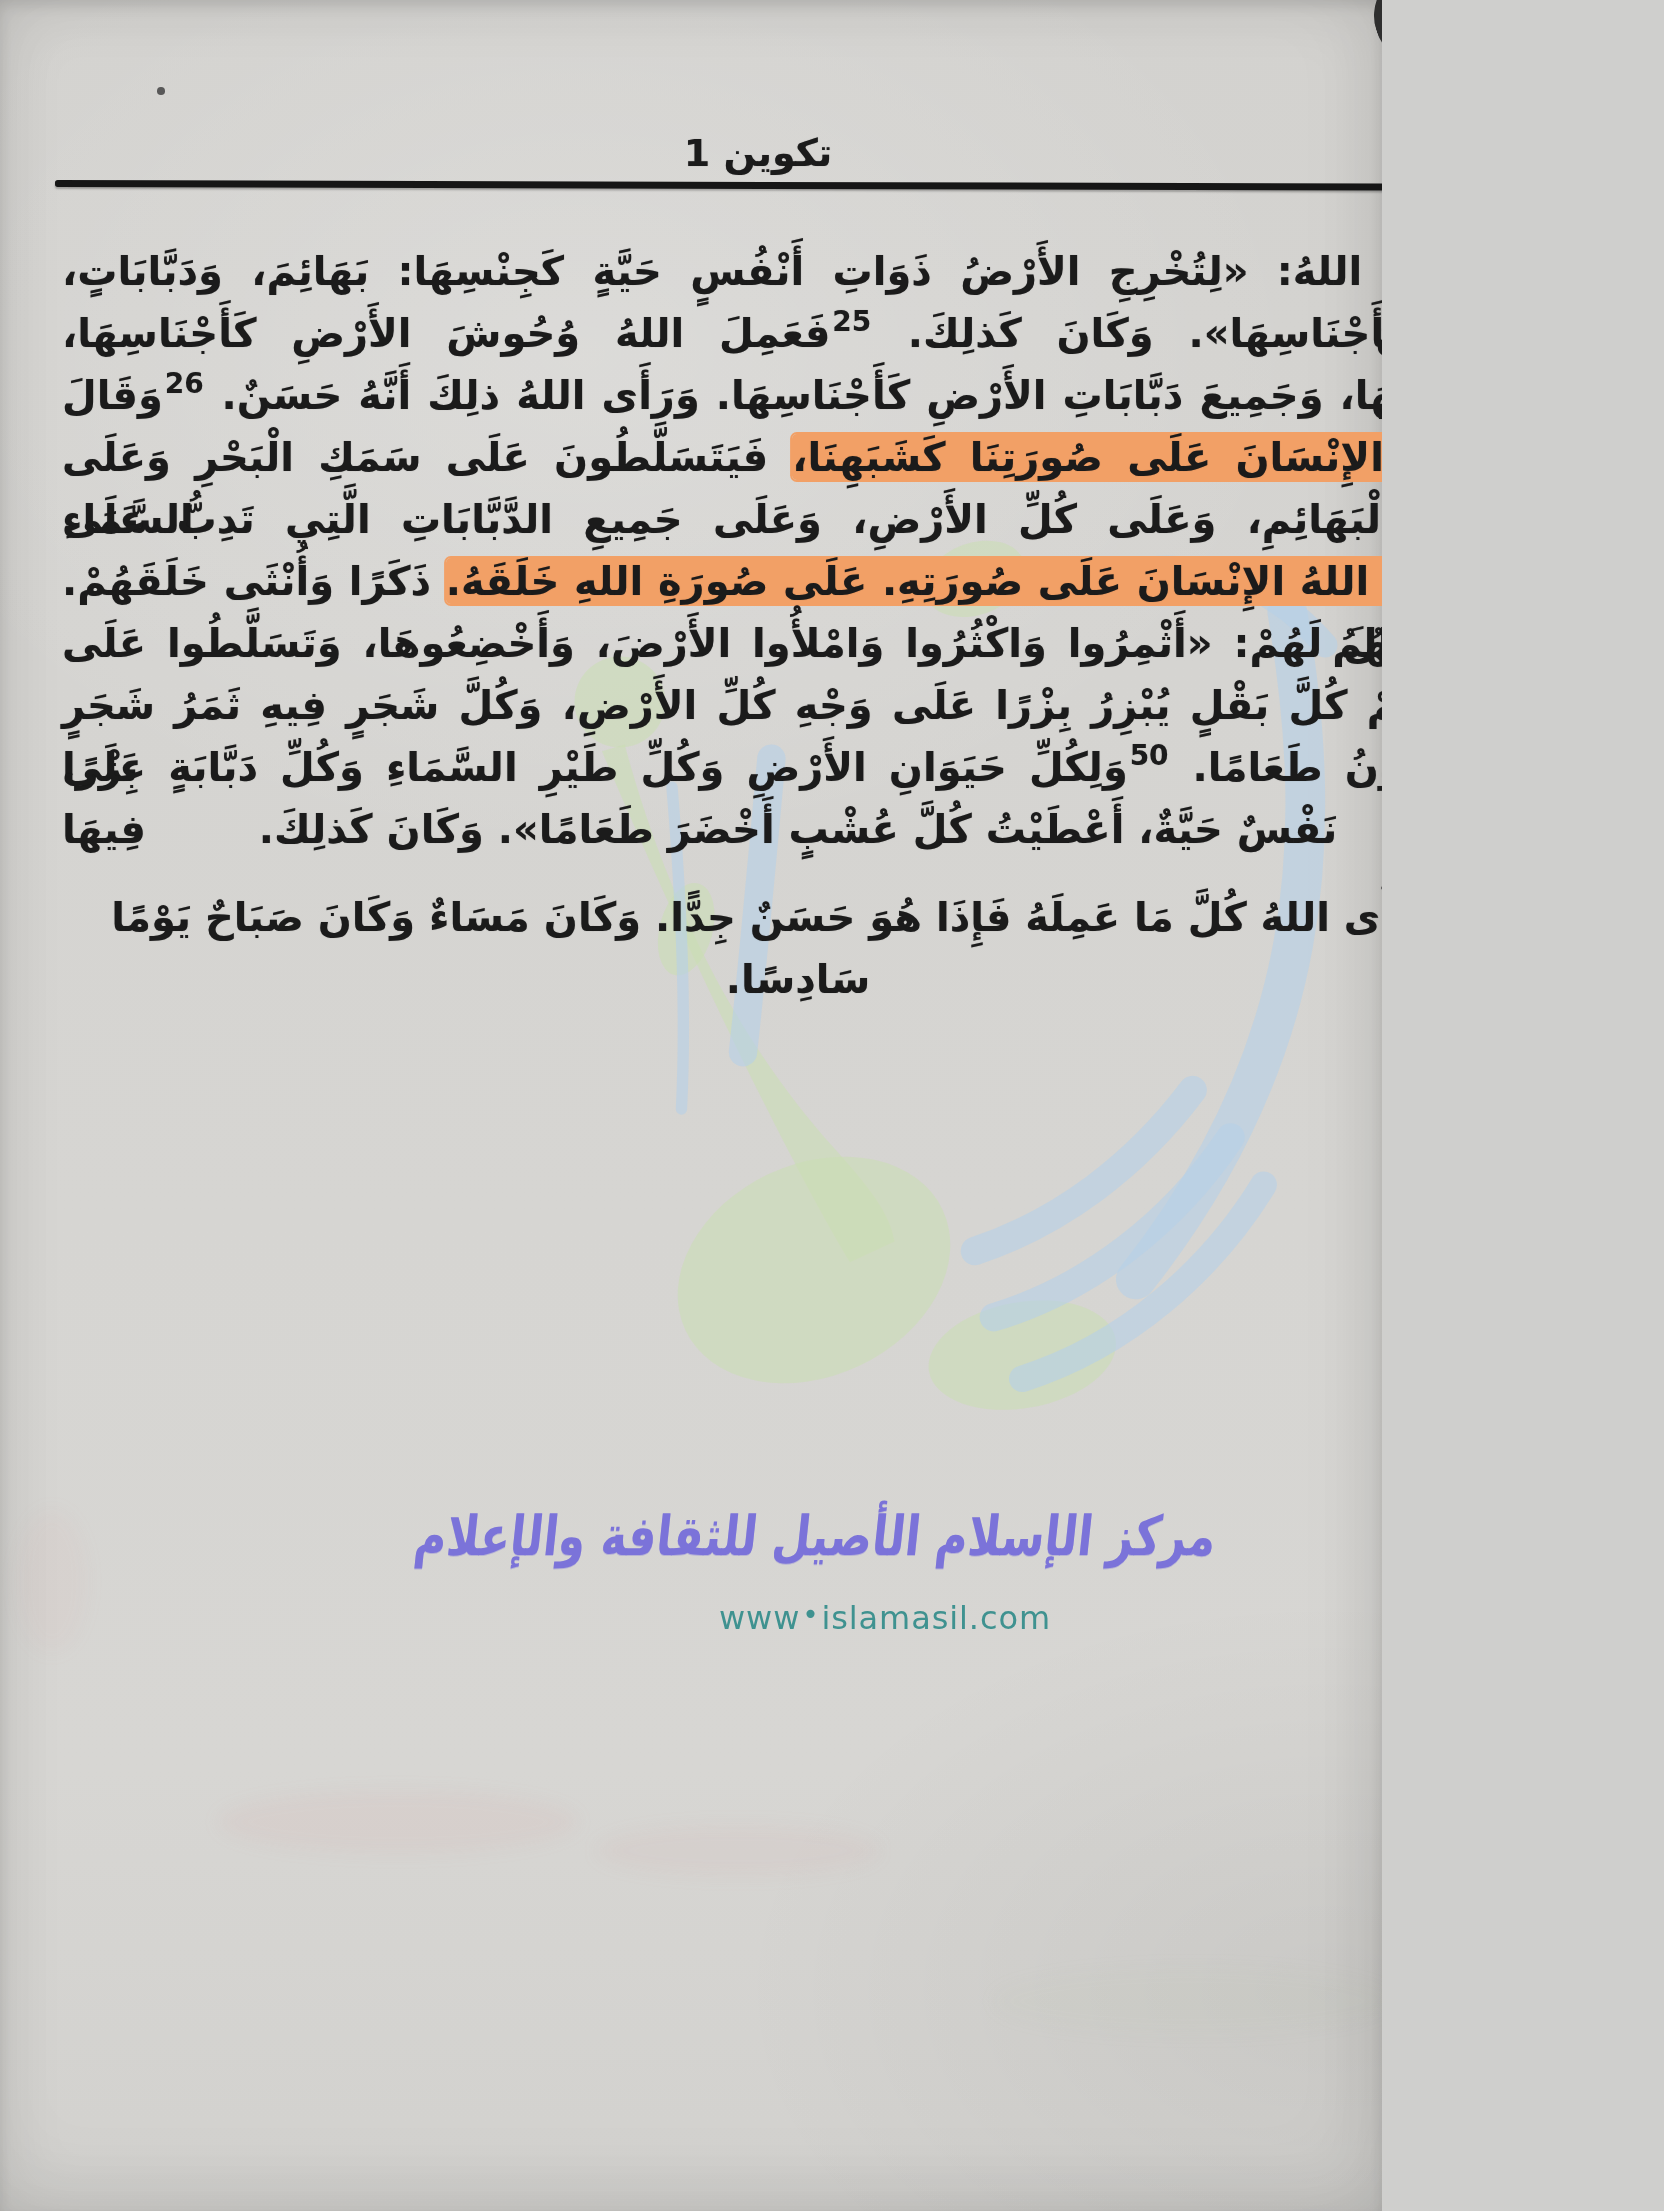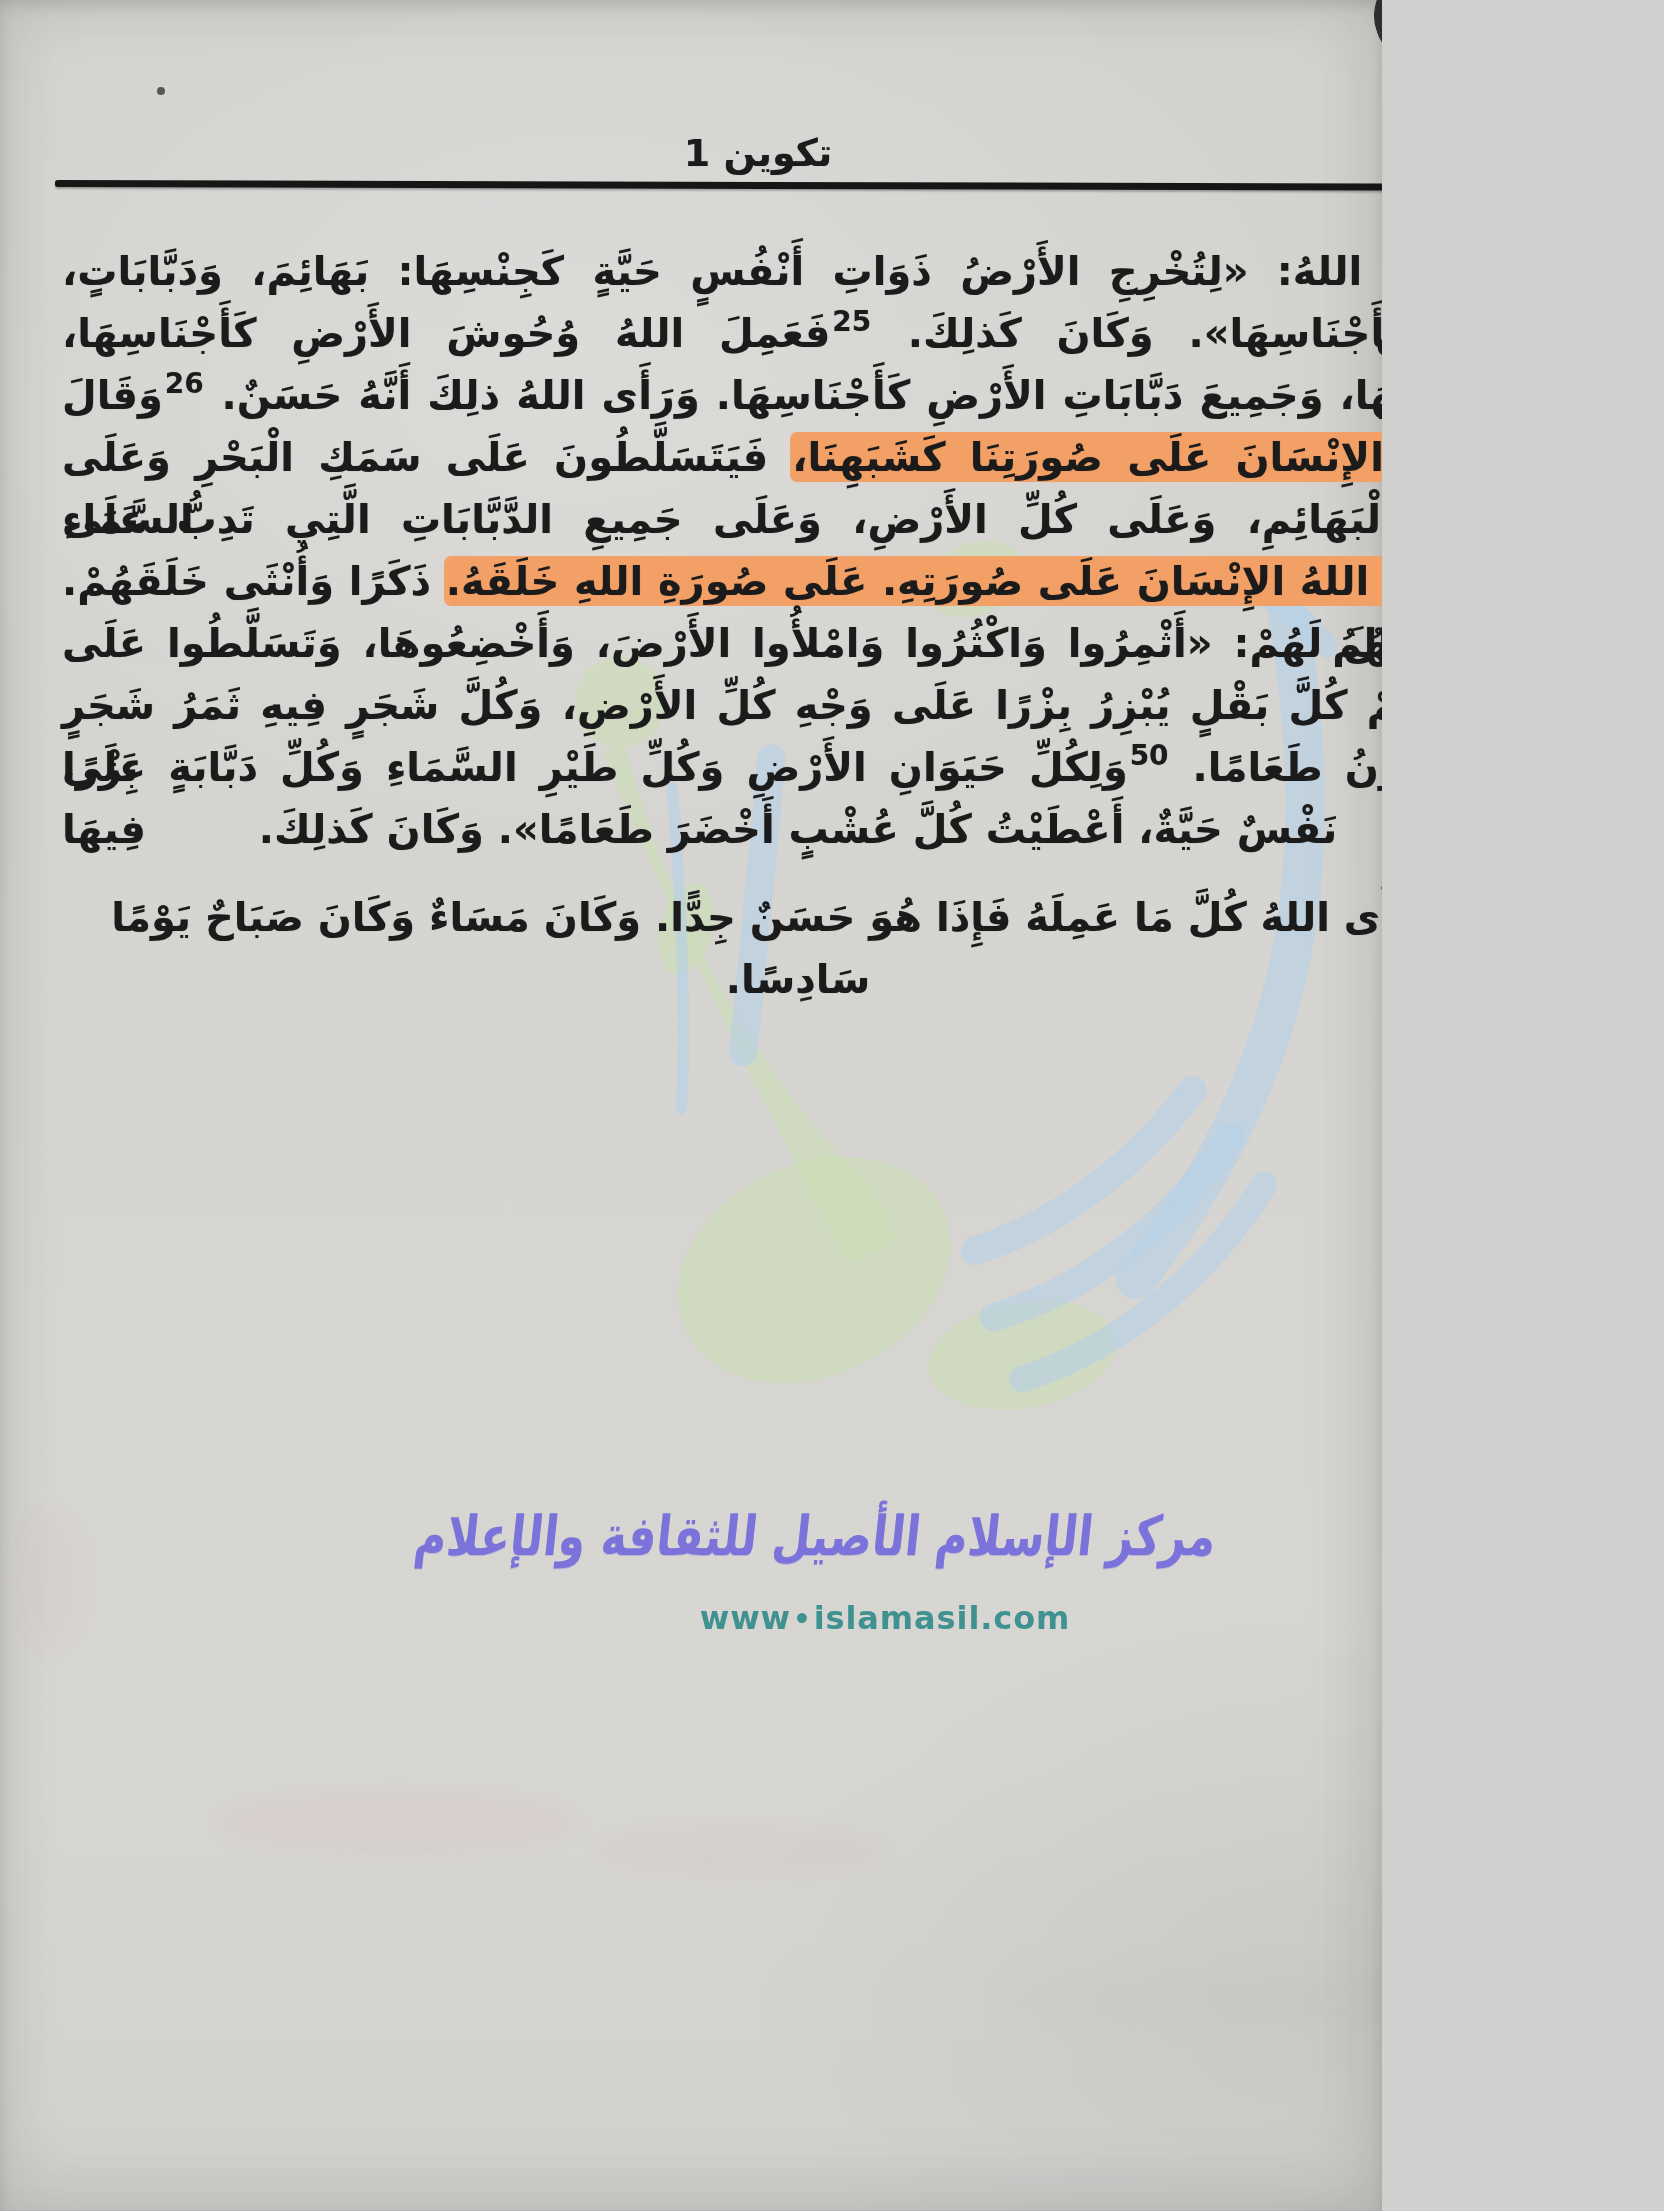--- a/index.html
+++ b/index.html
@@ -87,22 +87,22 @@
   }
   .urlrow{
     position:absolute;left:554px;top:1599px;width:662px;z-index:2;
     display:flex;direction:rtl;align-items:center;justify-content:center;gap:19px;
   }
   .section-label{
     font-size:27.4px;font-weight:bold;color:var(--section-gray);
     letter-spacing:0;
   }
   .site-url{
-    direction:ltr;font-size:32px;font-weight:bold;color:var(--url-teal);
-    letter-spacing:0.9px;display:inline-flex;align-items:center;
+    direction:ltr;font-size:32px;font-weight:normal;color:var(--url-teal);
+    letter-spacing:0.9px;display:inline-flex;align-items:flex-start;
   }
   .site-url .dot{font-size:28px;line-height:1;padding:0 1.9px;position:relative;top:1.9px;}
 
   
   .stain{position:absolute;border-radius:50%;filter:blur(8.5px);z-index:0;}
   .stain.s1{left:218px;top:1791px;width:360px;height:62px;background:rgba(222,138,138,.08);}
   .stain.s2{left:596px;top:1825px;width:284px;height:51px;background:rgba(214,146,146,.07);}
   .stain.s3{left:17px;top:1510px;width:70px;height:142px;background:rgba(222,150,150,.06);}
   .stain.s4{left:994px;top:1968px;width:397px;height:66px;background:rgba(170,190,160,.05);}
 </style>

